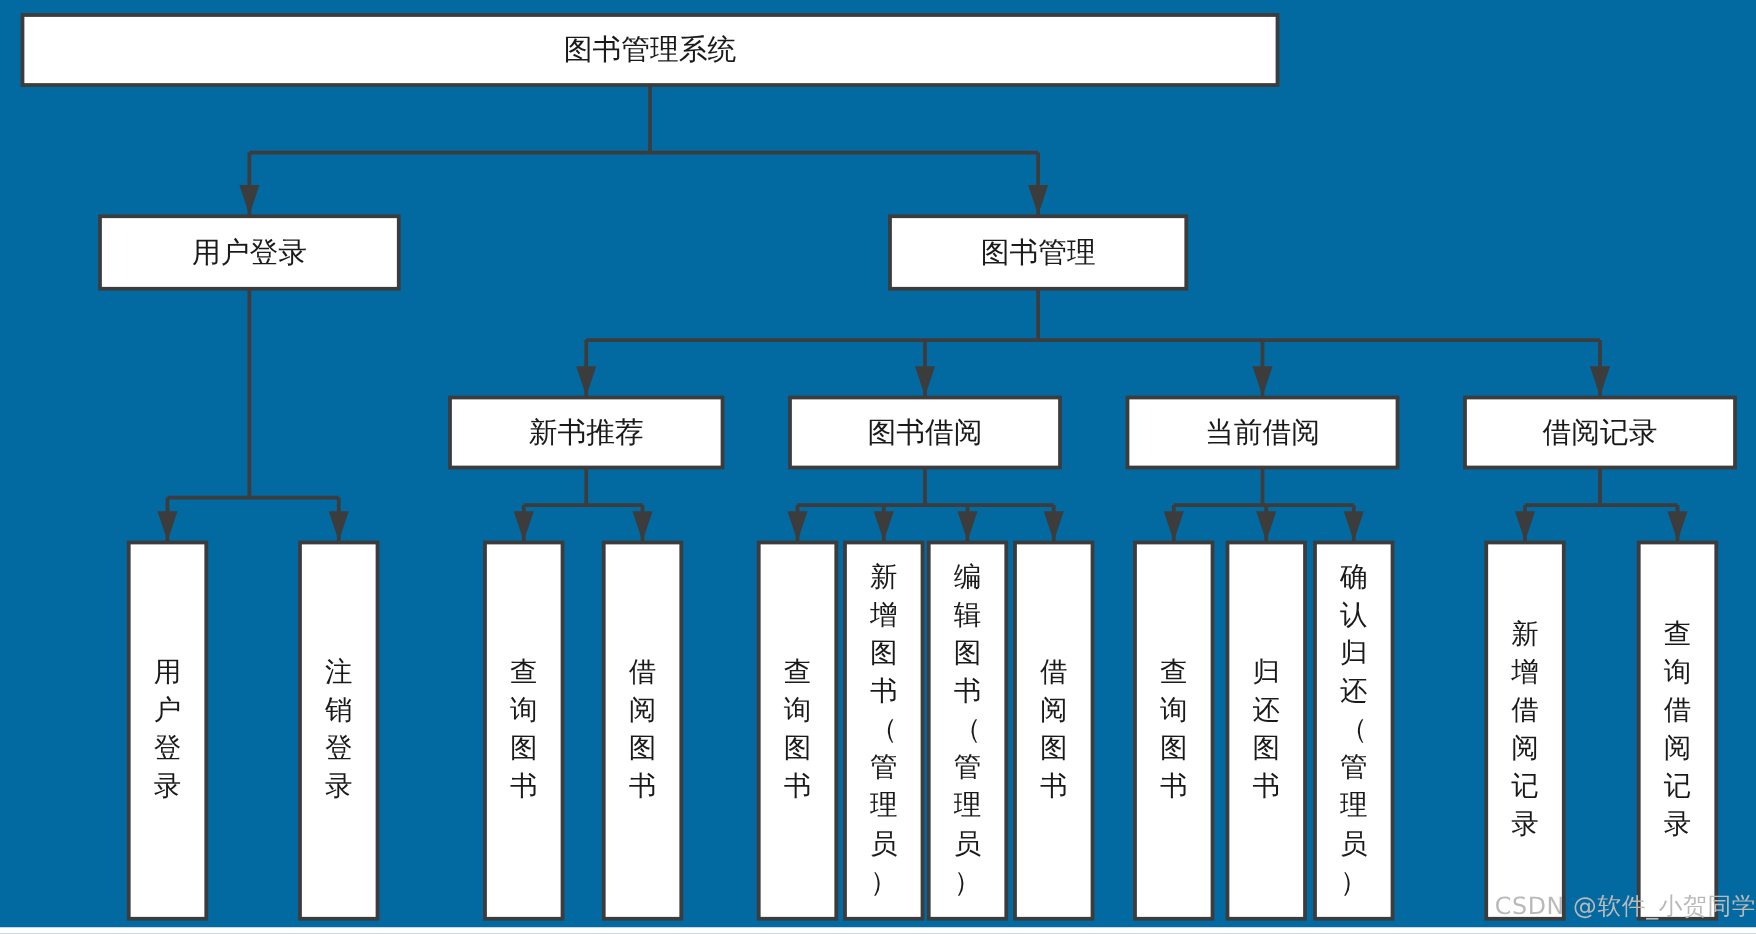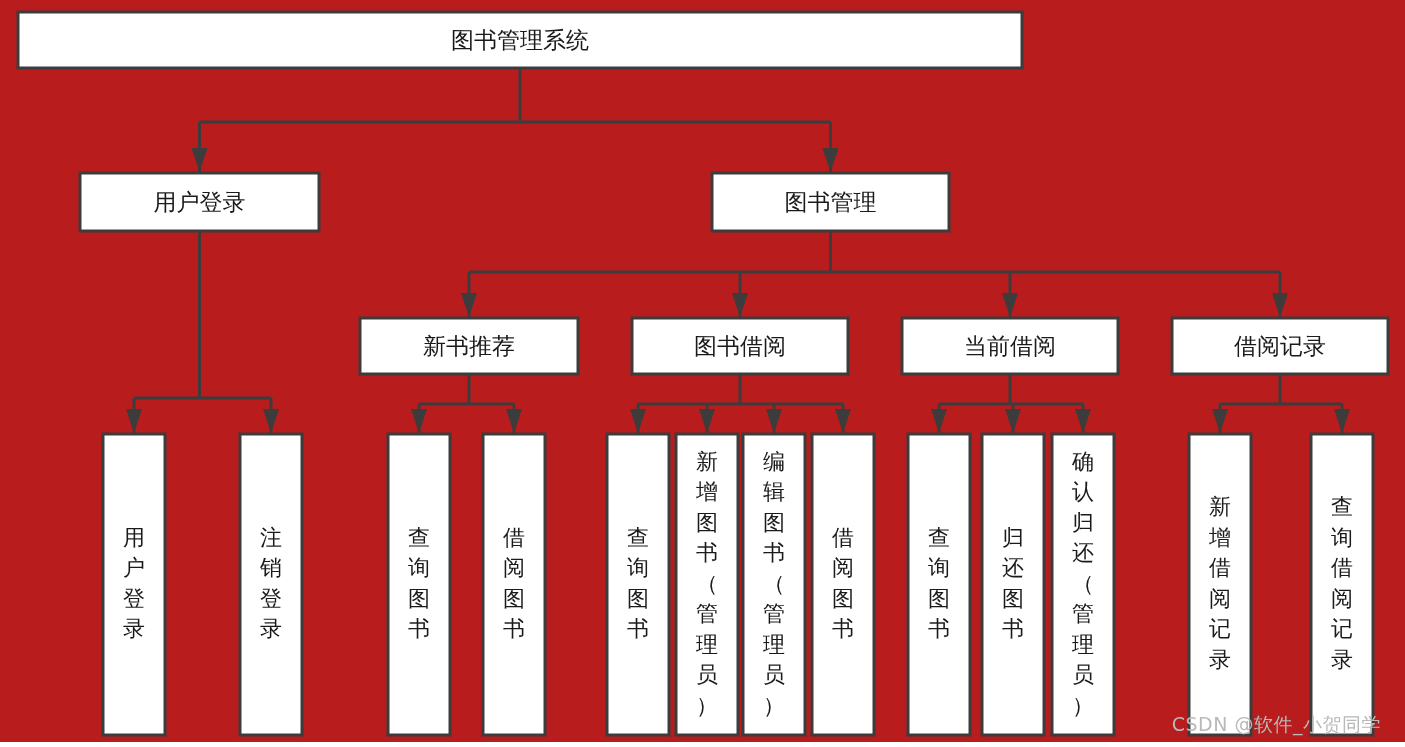--- a/index.html
+++ b/index.html
@@ -7,21 +7,21 @@
     padding: 0;
     background: #ffffff;
   }
   body {
     font-family: "DejaVu Sans", "Liberation Sans", sans-serif;
   }
   #diagram-root {
     position: relative;
     width: 1405px;
     height: 742px;
-    background: #b91c1c;
+    background: #0369a1;
     overflow: hidden;
   }
   svg.flow {
     position: absolute;
     left: 0;
     top: 0;
     width: 1405px;
     height: 747px;
   }
   .node-box {
@@ -44,21 +44,21 @@
     font-size: 23px;
     fill: #1a1a1a;
     text-anchor: middle;
     dominant-baseline: middle;
   }
   .node-label.vertical {
     font-size: 22px;
   }
   .watermark {
     position: absolute;
-    right: 24px;
+    right: 0;
     bottom: 4px;
     font-family: "DejaVu Sans", "Liberation Sans", sans-serif;
     font-size: 19px;
     color: #b9b9b9;
     letter-spacing: 0.5px;
     white-space: nowrap;
     pointer-events: none;
   }
 </style>
 </head>

